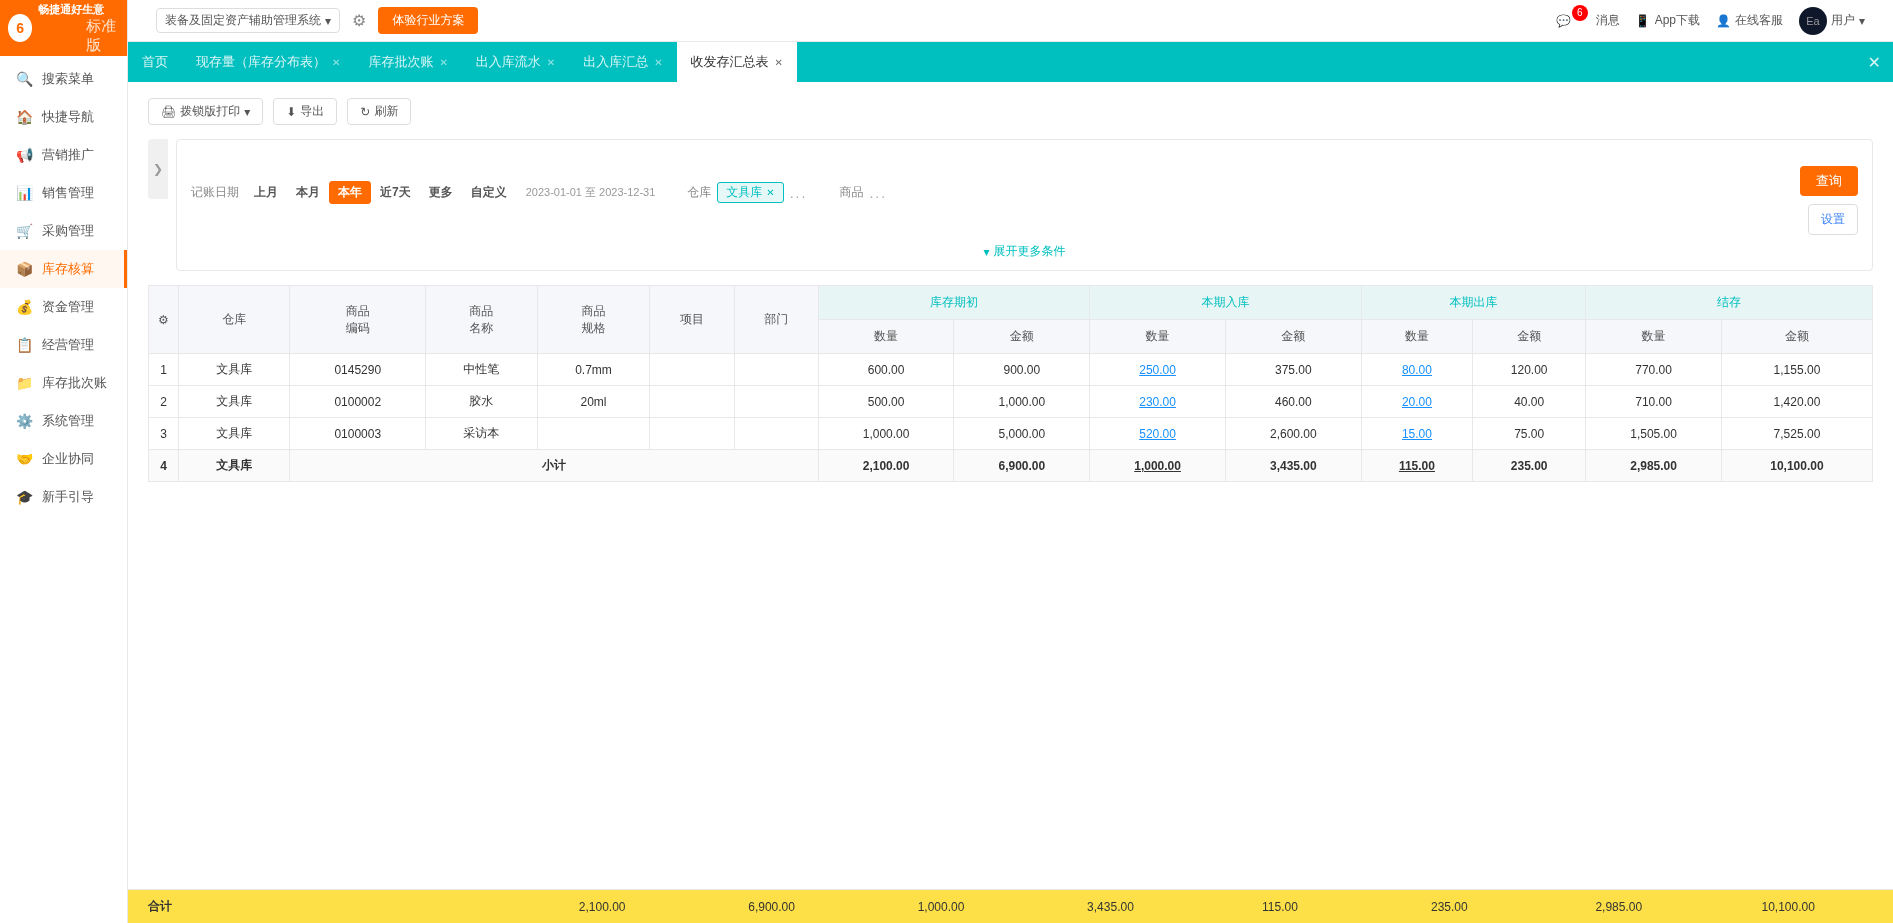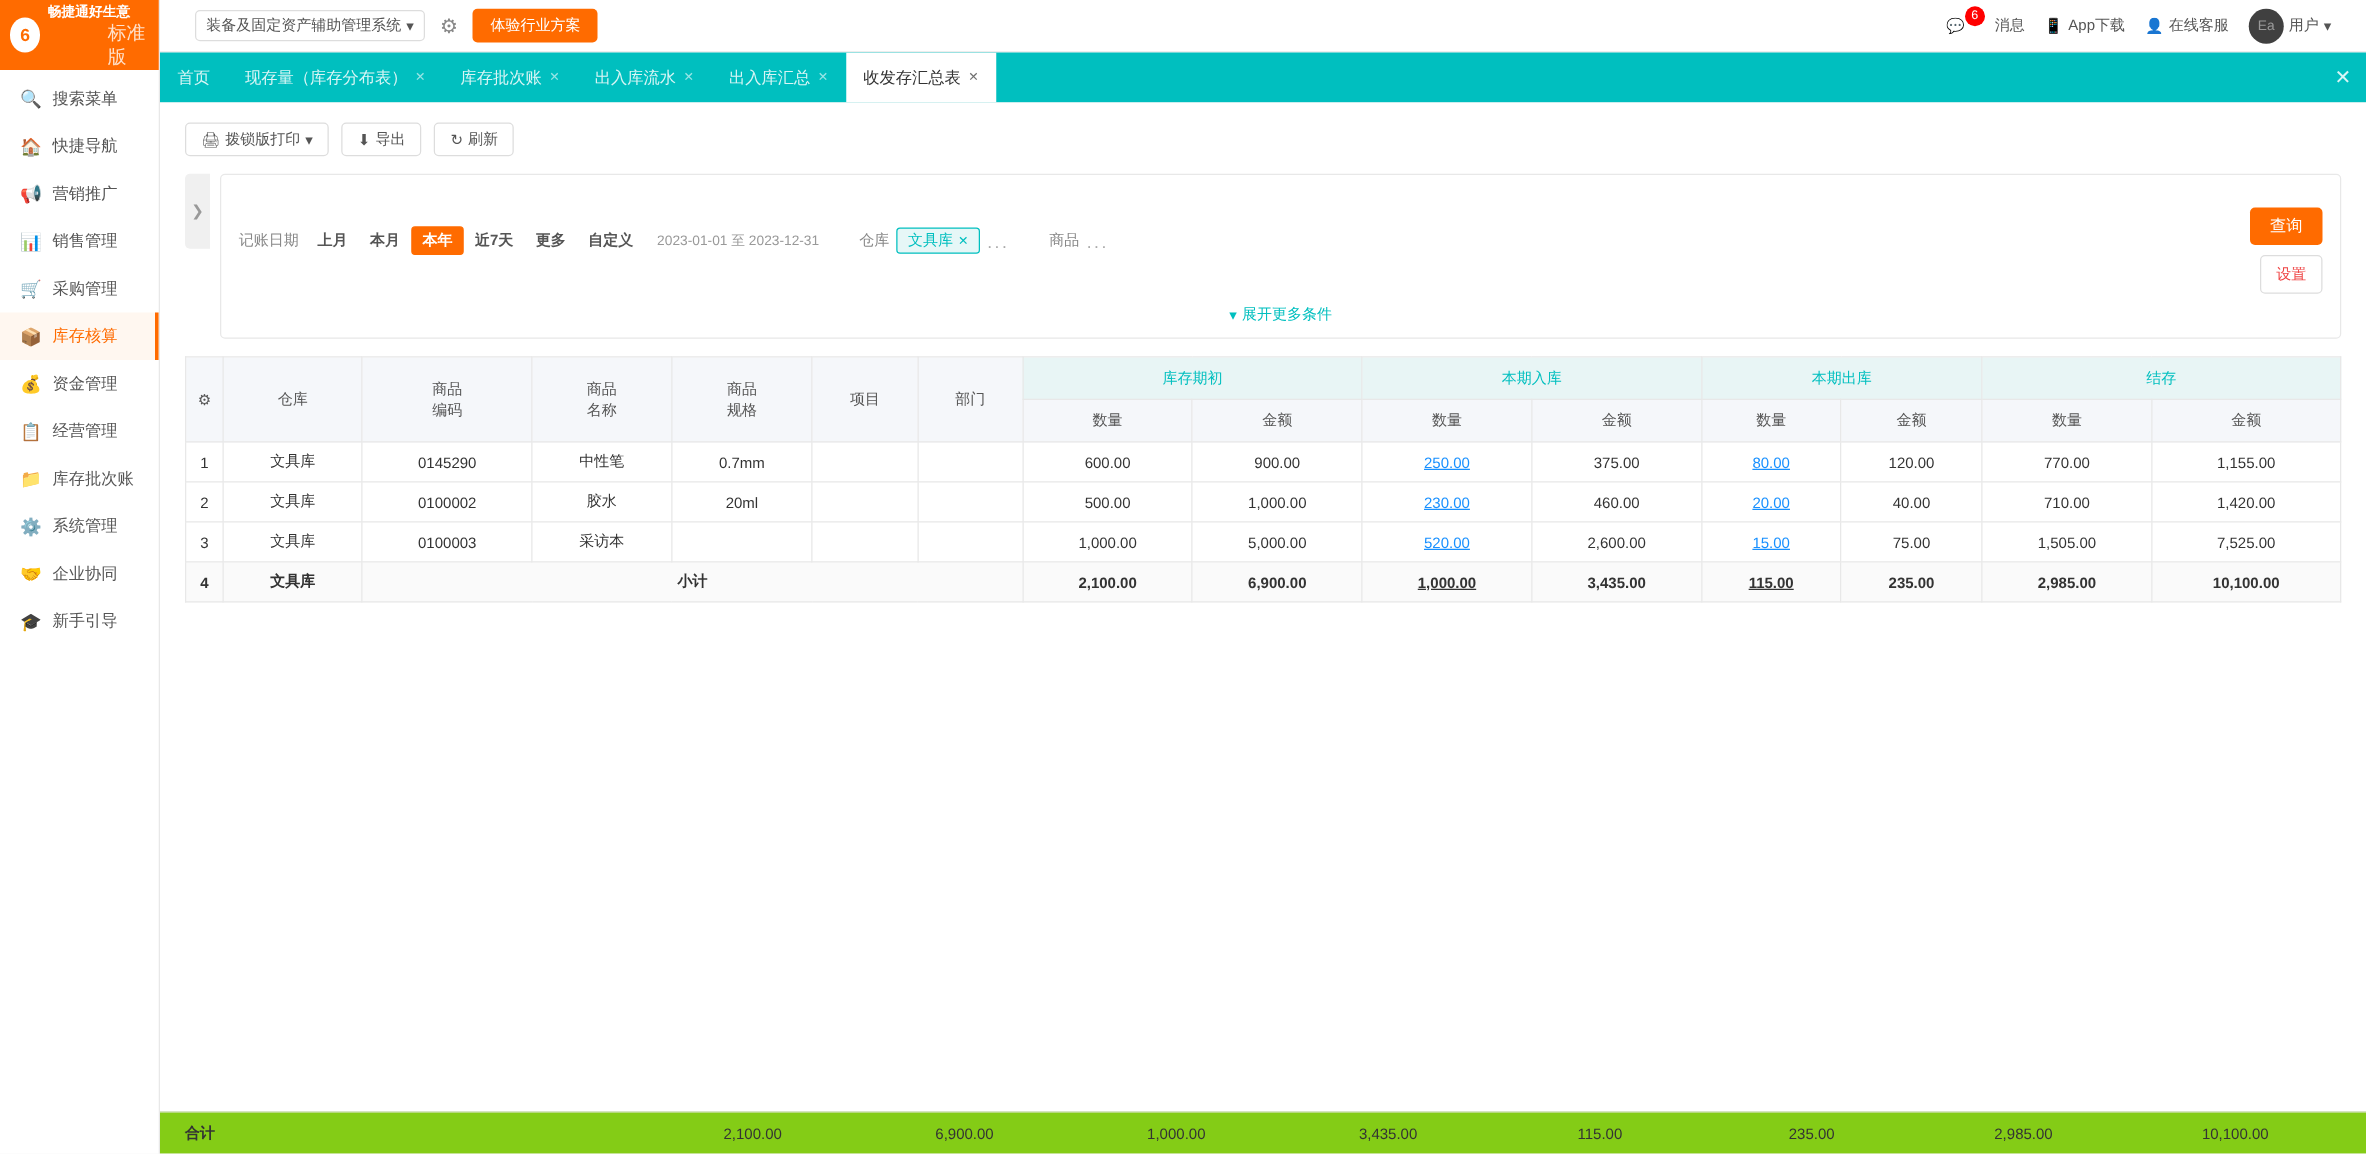--- a/index.html
+++ b/index.html
@@ -20,21 +20,21 @@
 
     
     .main-content { flex: 1; display: flex; flex-direction: column; overflow: hidden; }
 
     
     .top-bar { height: 42px; background: #fff; border-bottom: 1px solid #e8e8e8; display: flex; align-items: center; justify-content: space-between; padding: 0 28px; flex-shrink: 0; }
     .top-bar-left { display: flex; align-items: center; gap: 12px; }
     .system-select { border: 1px solid #ddd; border-radius: 4px; padding: 3px 8px; font-size: 12px; color: #555; cursor: pointer; display: flex; align-items: center; gap: 4px; }
     .experience-btn { background: #ff6b00; color: #fff; border: none; border-radius: 4px; padding: 5px 14px; font-size: 12px; cursor: pointer; }
     .top-bar-right { display: flex; align-items: center; gap: 16px; font-size: 12px; color: #555; }
-    .user-avatar { width: 28px; height: 28px; background: #404040; border-radius: 50%; display: inline-flex; align-items: center; justify-content: center; font-size: 11px; color: #999; }
+    .user-avatar { width: 28px; height: 28px; background: #0f172a; border-radius: 50%; display: inline-flex; align-items: center; justify-content: center; font-size: 11px; color: #999; }
     .top-icon-group { display: flex; align-items: center; gap: 4px; cursor: pointer; }
 
     
     .tab-bar { background: #00bfbf; display: flex; align-items: center; flex-shrink: 0; height: 40px; overflow: hidden; }
     .tab-item { padding: 0 14px; height: 40px; display: flex; align-items: center; gap: 6px; cursor: pointer; color: rgba(255,255,255,0.85); font-size: 13px; white-space: nowrap; }
     .tab-item.active { background: #fff; color: #333; }
     .tab-close { font-size: 10px; opacity: 0.7; }
     .tab-bar-end { margin-left: auto; padding-right: 12px; color: rgba(255,255,255,0.85); cursor: pointer; font-size: 16px; }
 
     
@@ -56,35 +56,35 @@
     .date-pill.active { background: #ff6b00; color: #fff; border-color: #ff6b00; }
     .date-range { font-size: 11px; color: #999; margin-left: 4px; }
     .warehouse-tag { display: flex; align-items: center; gap: 4px; background: #e6f7f7; border: 1px solid #00bfbf; color: #00bfbf; border-radius: 3px; padding: 1px 8px; font-size: 12px; }
     .warehouse-tag .remove { cursor: pointer; font-size: 10px; }
     .filter-dots { color: #aaa; font-size: 14px; cursor: pointer; letter-spacing: 2px; }
     .expand-more-row { display: flex; justify-content: center; margin-top: 8px; }
     .expand-btn { color: #00bfbf; font-size: 12px; cursor: pointer; border: none; background: none; display: flex; align-items: center; gap: 4px; }
 
     
     .query-btn { background: #ff6b00; color: #fff; border: none; border-radius: 4px; padding: 6px 16px; font-size: 13px; cursor: pointer; margin-top: 16px; }
-    .settings-btn { border: 1px solid #ddd; background: #fff; border-radius: 4px; padding: 6px 12px; font-size: 12px; cursor: pointer; color: #ef4444; margin-top: 4px; display: block; }
+    .settings-btn { border: 1px solid #ddd; background: #fff; border-radius: 4px; padding: 6px 12px; font-size: 12px; cursor: pointer; color: #3b82f6; margin-top: 4px; display: block; }
 
     
     .filter-toggle { width: 20px; height: 60px; background: #f0f0f0; border-radius: 4px 0 0 4px; display: flex; align-items: center; justify-content: center; cursor: pointer; color: #999; font-size: 12px; margin-right: 8px; align-self: stretch; }
 
     
     .data-table { width: 100%; border-collapse: collapse; font-size: 12px; }
     .data-table th { background: #f5f7fa; text-align: center; padding: 8px 6px; border: 1px solid #e8e8e8; color: #555; font-weight: normal; white-space: nowrap; }
     .data-table td { text-align: center; padding: 7px 6px; border: 1px solid #e8e8e8; color: #333; white-space: nowrap; }
     .data-table .link { color: #1890ff; text-decoration: underline; cursor: pointer; }
     .subtotal-row td { font-weight: bold; background: #fafafa; }
     .col-settings { width: 30px; text-align: center; }
 
     
-    .total-bar { background: #84cc16; border-top: 1px solid #e8e8e8; padding: 8px 20px; display: flex; align-items: center; font-size: 12px; color: #333; flex-shrink: 0; position: sticky; bottom: 0; }
+    .total-bar { background: #fde047; border-top: 1px solid #e8e8e8; padding: 8px 20px; display: flex; align-items: center; font-size: 12px; color: #333; flex-shrink: 0; position: sticky; bottom: 0; }
   </style>
 </head>
 <body>
 
 <div class="app-wrapper">
 
   <div class="sidebar">
     <div class="sidebar-logo">
       <div class="logo-icon">
         <span>6</span>

